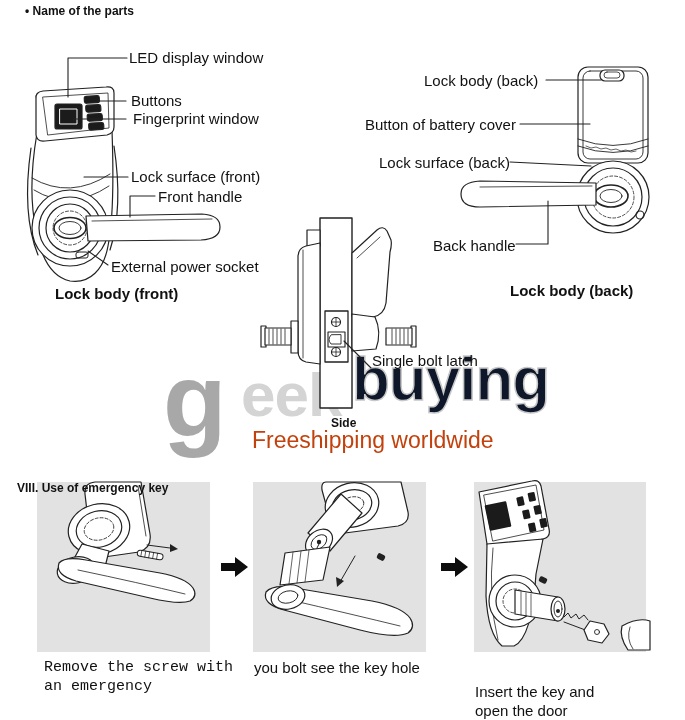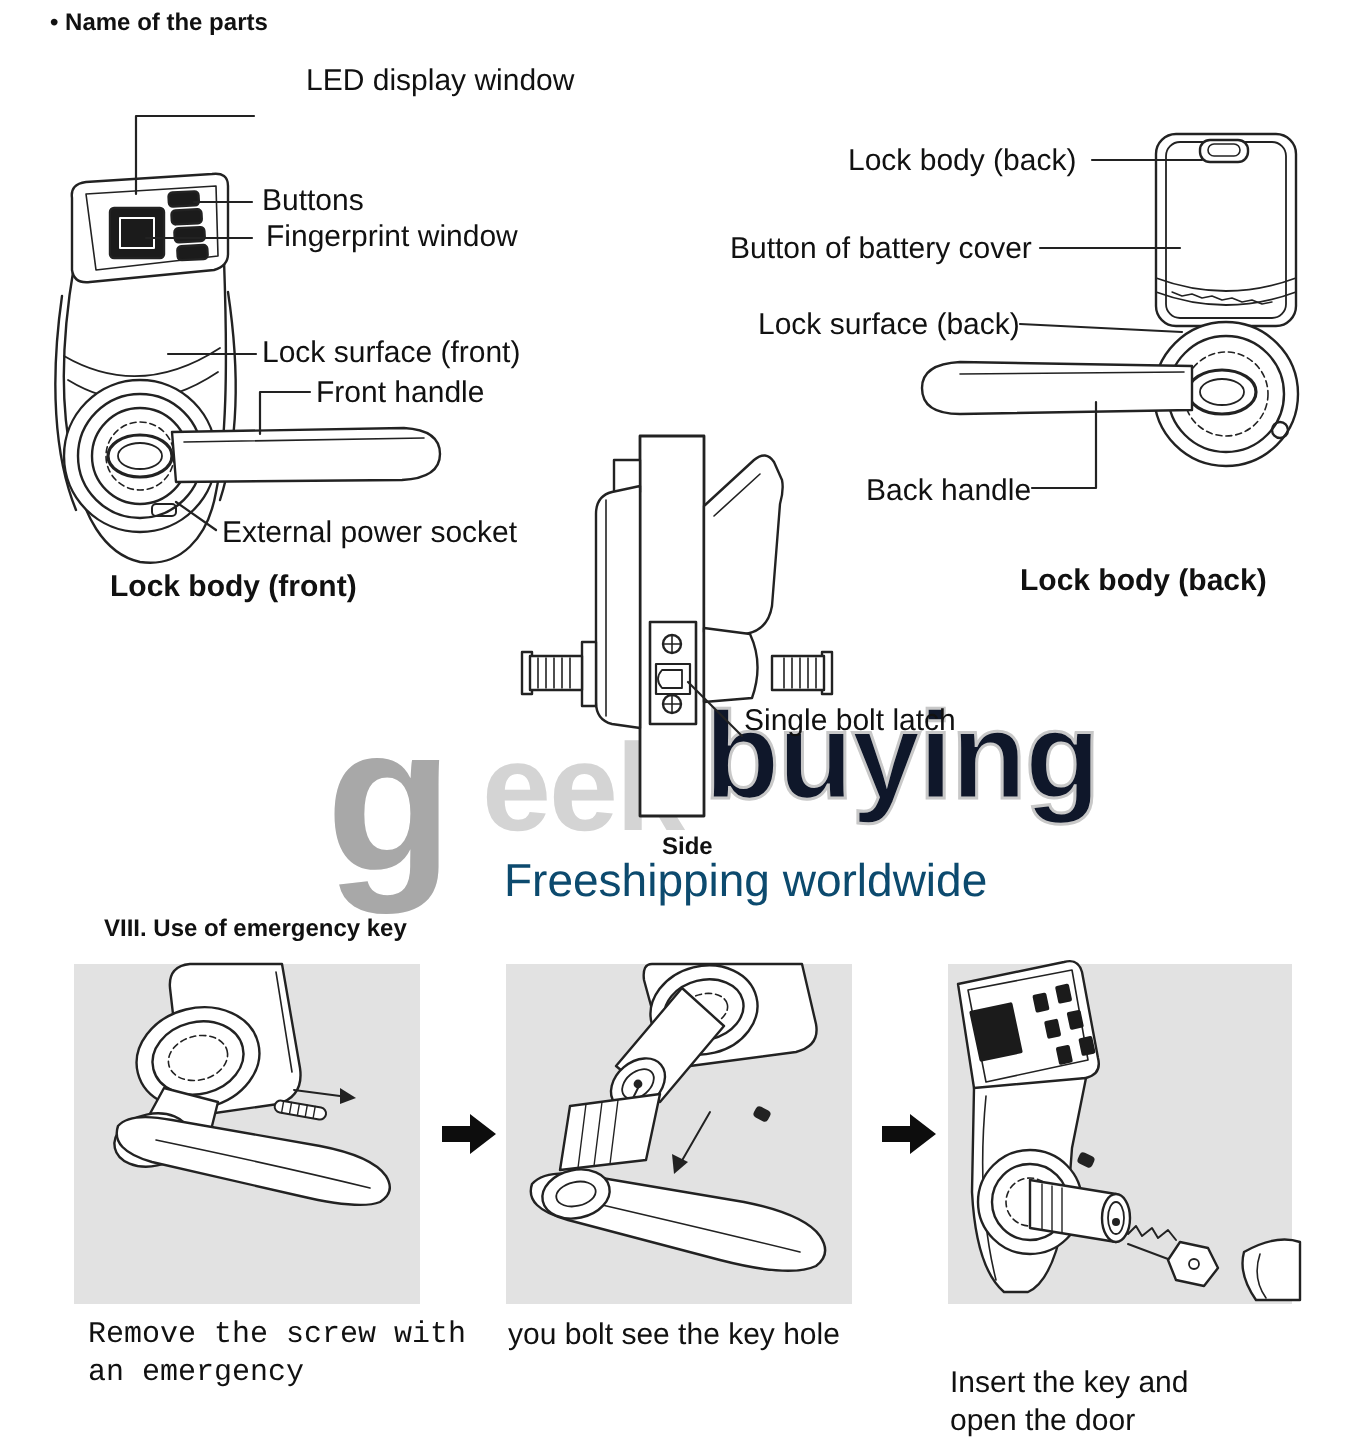--- a/index.html
+++ b/index.html
@@ -6,21 +6,21 @@
   .page{position:relative;width:685px;height:720px;background:#fff;overflow:hidden;
         font-family:"Liberation Sans",sans-serif;color:#111;}
   .lbl{position:absolute;font-size:15px;line-height:16px;white-space:nowrap;z-index:3;}
   .cap{font-weight:bold;}
   .h{position:absolute;font-weight:bold;font-size:12px;line-height:17px;white-space:nowrap;z-index:3;}
   .art{position:absolute;left:0;top:0;z-index:2;}
   .wm{position:absolute;font-weight:bold;line-height:1;white-space:nowrap;z-index:1;}
   .wm-g{font-size:104px;color:#a8a8a8;top:348px;left:163px;}
   .wm-eek{font-size:62px;color:#d4d4d4;top:364px;left:241px;letter-spacing:-1px;}
   .wm-buying{font-size:62px;color:#0f172a;-webkit-text-stroke:1.5px #c8c8c8;top:348px;left:352px;letter-spacing:-1px;}
-  .wm-tag{font-size:23px;font-weight:normal;color:#0c4a6e;top:429px;left:252px;}
+  .wm-tag{font-size:23px;font-weight:normal;color:#c2410c;top:429px;left:252px;}
   .step-cap{position:absolute;font-size:15px;line-height:19px;z-index:3;}
 </style>
 </head>
 <body>
 
 <div class="page">
 
   <span class="wm wm-g">g</span>
   <span class="wm wm-eek">eek</span>
   <span class="wm wm-buying">buying</span>
@@ -208,23 +208,23 @@
           <path d="M630,627 Q626,639 633,649" stroke-width="0.8"></path>
         </g>
       </g>
     </g>
   </svg>
 
   <div class="h" style="left:25px;top:3px;">
     <span>•</span>
     <span>Name of the parts</span>
   </div>
-  <div class="h" style="left:17px;top:456px;margin-left:35px;">VIII. Use of emergency key</div>
-
-  <span class="lbl" style="left:129px;top:33px;margin-left:24px;">LED display window</span>
+  <div class="h" style="left:17px;top:480px;">VIII. Use of emergency key</div>
+
+  <span class="lbl" style="left:129px;top:50px;">LED display window</span>
   <span class="lbl" style="left:131px;top:93px;">Buttons</span>
   <span class="lbl" style="left:133px;top:111px;">Fingerprint window</span>
   <span class="lbl" style="left:131px;top:169px;">Lock surface (front)</span>
   <span class="lbl" style="left:158px;top:189px;">Front handle</span>
   <span class="lbl" style="left:111px;top:259px;">External power socket</span>
   <span class="lbl cap" style="left:55px;top:286px;">Lock body (front)</span>
 
   <span class="lbl" style="left:424px;top:73px;">Lock body (back)</span>
   <span class="lbl" style="left:365px;top:117px;">Button of battery cover</span>
   <span class="lbl" style="left:379px;top:155px;">Lock surface (back)</span>

